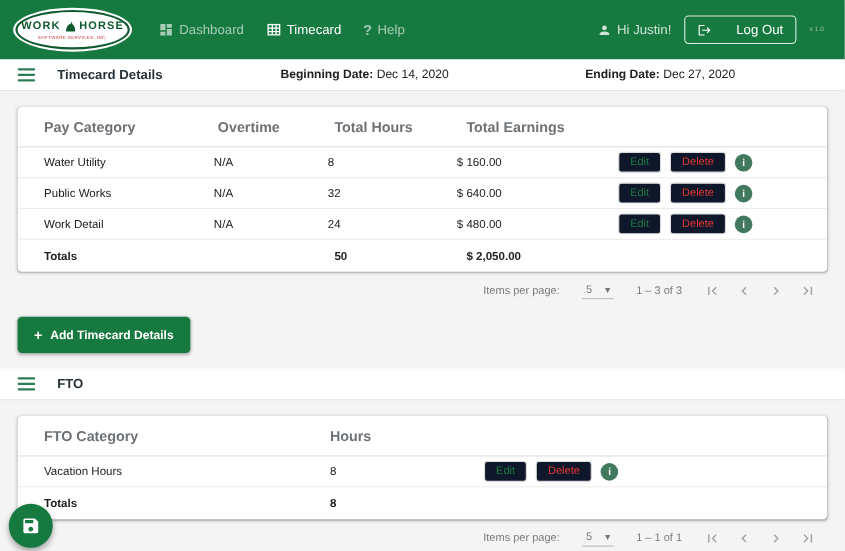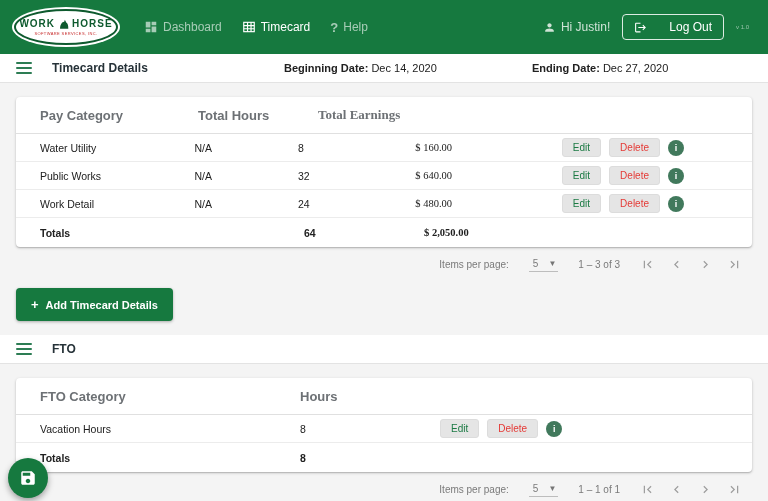--- a/index.html
+++ b/index.html
@@ -44,40 +44,40 @@
   
   .section-bar {
     background:#fff; border-bottom:1px solid #e3e3e3; height:29px;
     display:flex; align-items:center; padding:0 16px; position:relative;
   }
   .hamburger { width:16px; display:flex; flex-direction:column; gap:3px; cursor:pointer; margin-right:20px;}
   .hamburger span { height:2px; background:#2d7d54; border-radius:1px; }
   .section-title { font-size:12px; font-weight:bold; color:#263238; }
   .date-group { position:absolute; font-size:11px; }
   .date-group b { font-weight:bold; }
-  .date-beginning { left:284px; }
+  .date-beginning { left:255px; }
   .date-ending { left:532px; }
 
   
   .table-card {
     background:#fff; margin:14px 16px 0 16px; border-radius:4px;
     box-shadow:0 1px 3px rgba(0,0,0,.22), 0 1px 1px rgba(0,0,0,.12);
     overflow:hidden;
   }
   .t-row { display:flex; align-items:center; padding:0 24px; border-bottom:1px solid #ececec; }
   .t-head { height:37px; font-size:13px; font-weight:bold; color:#6d7175; border-bottom:1px solid #e0e0e0;}
   .t-data { height:28px; font-size:10.5px; color:#212121; }
   .t-total { height:29px; font-size:10.5px; font-weight:bold; border-bottom:none; }
   .tc-col-cat { width:158px; } .tc-col-ot { width:106px; }
-  .tc-col-hr { width:120px; }  .tc-col-earn { width:150px;font-family:Liberation Serif, serif; }
+  .tc-col-hr { width:120px; }  .tc-col-earn { width:150px; }
   .tc-actions { margin-left:auto; display:flex; align-items:center; gap:8px; padding-right:44px; }
   .fto-col-cat { width:260px; } .fto-col-hr { width:140px; }
   .fto-actions { display:flex; align-items:center; gap:8px; }
   .btn-edit, .btn-delete {
-    background:#e5e5e5; border:1px solid #dcdcdc; border-radius:3px;
+    background:#0f172a; border:1px solid #dcdcdc; border-radius:3px;
     font-size:10px; padding:3px 10px; cursor:pointer; font-family:inherit;
   }
   .btn-edit { color:#1b7a43; }
   .btn-delete { color:#e53935; }
   .info-ico {
     width:16px; height:16px; border-radius:50%; background:#41795c; color:#fff;
     font-size:9px; font-weight:bold; display:flex; align-items:center; justify-content:center;
     cursor:pointer; font-style:normal;
   }
 
@@ -175,20 +175,21 @@
   </span>
   <span class="date-group date-ending">
     <b>Ending Date:</b>
     <span>Dec 27, 2020</span>
   </span>
 </div>
 
 <div class="table-card">
   <div class="t-row t-head">
     <span class="tc-col-cat">Pay Category</span>
+    <span class="tc-col-ot">Overtime</span>
     <span class="tc-col-hr">Total Hours</span>
     <span class="tc-col-earn">Total Earnings</span>
   </div>
 
   <div class="t-row t-data">
     <span class="tc-col-cat">Water Utility</span>
     <span class="tc-col-ot">N/A</span>
     <span class="tc-col-hr">8</span>
     <span class="tc-col-earn">$ 160.00</span>
     <span class="tc-actions">
@@ -218,21 +219,21 @@
     <span class="tc-actions">
       <button class="btn-edit">Edit</button>
       <button class="btn-delete">Delete</button>
       <span class="info-ico">i</span>
     </span>
   </div>
 
   <div class="t-row t-total">
     <span class="tc-col-cat">Totals</span>
     <span class="tc-col-ot"></span>
-    <span class="tc-col-hr">64</span>
+    <span class="tc-col-hr">50</span>
     <span class="tc-col-earn">$ 2,050.00</span>
   </div>
 </div>
 
 <div class="paginator">
   <span>Items per page:</span>
   <span class="pg-select">
     <span>5</span>
     <span class="pg-caret">▼</span>
   </span>

